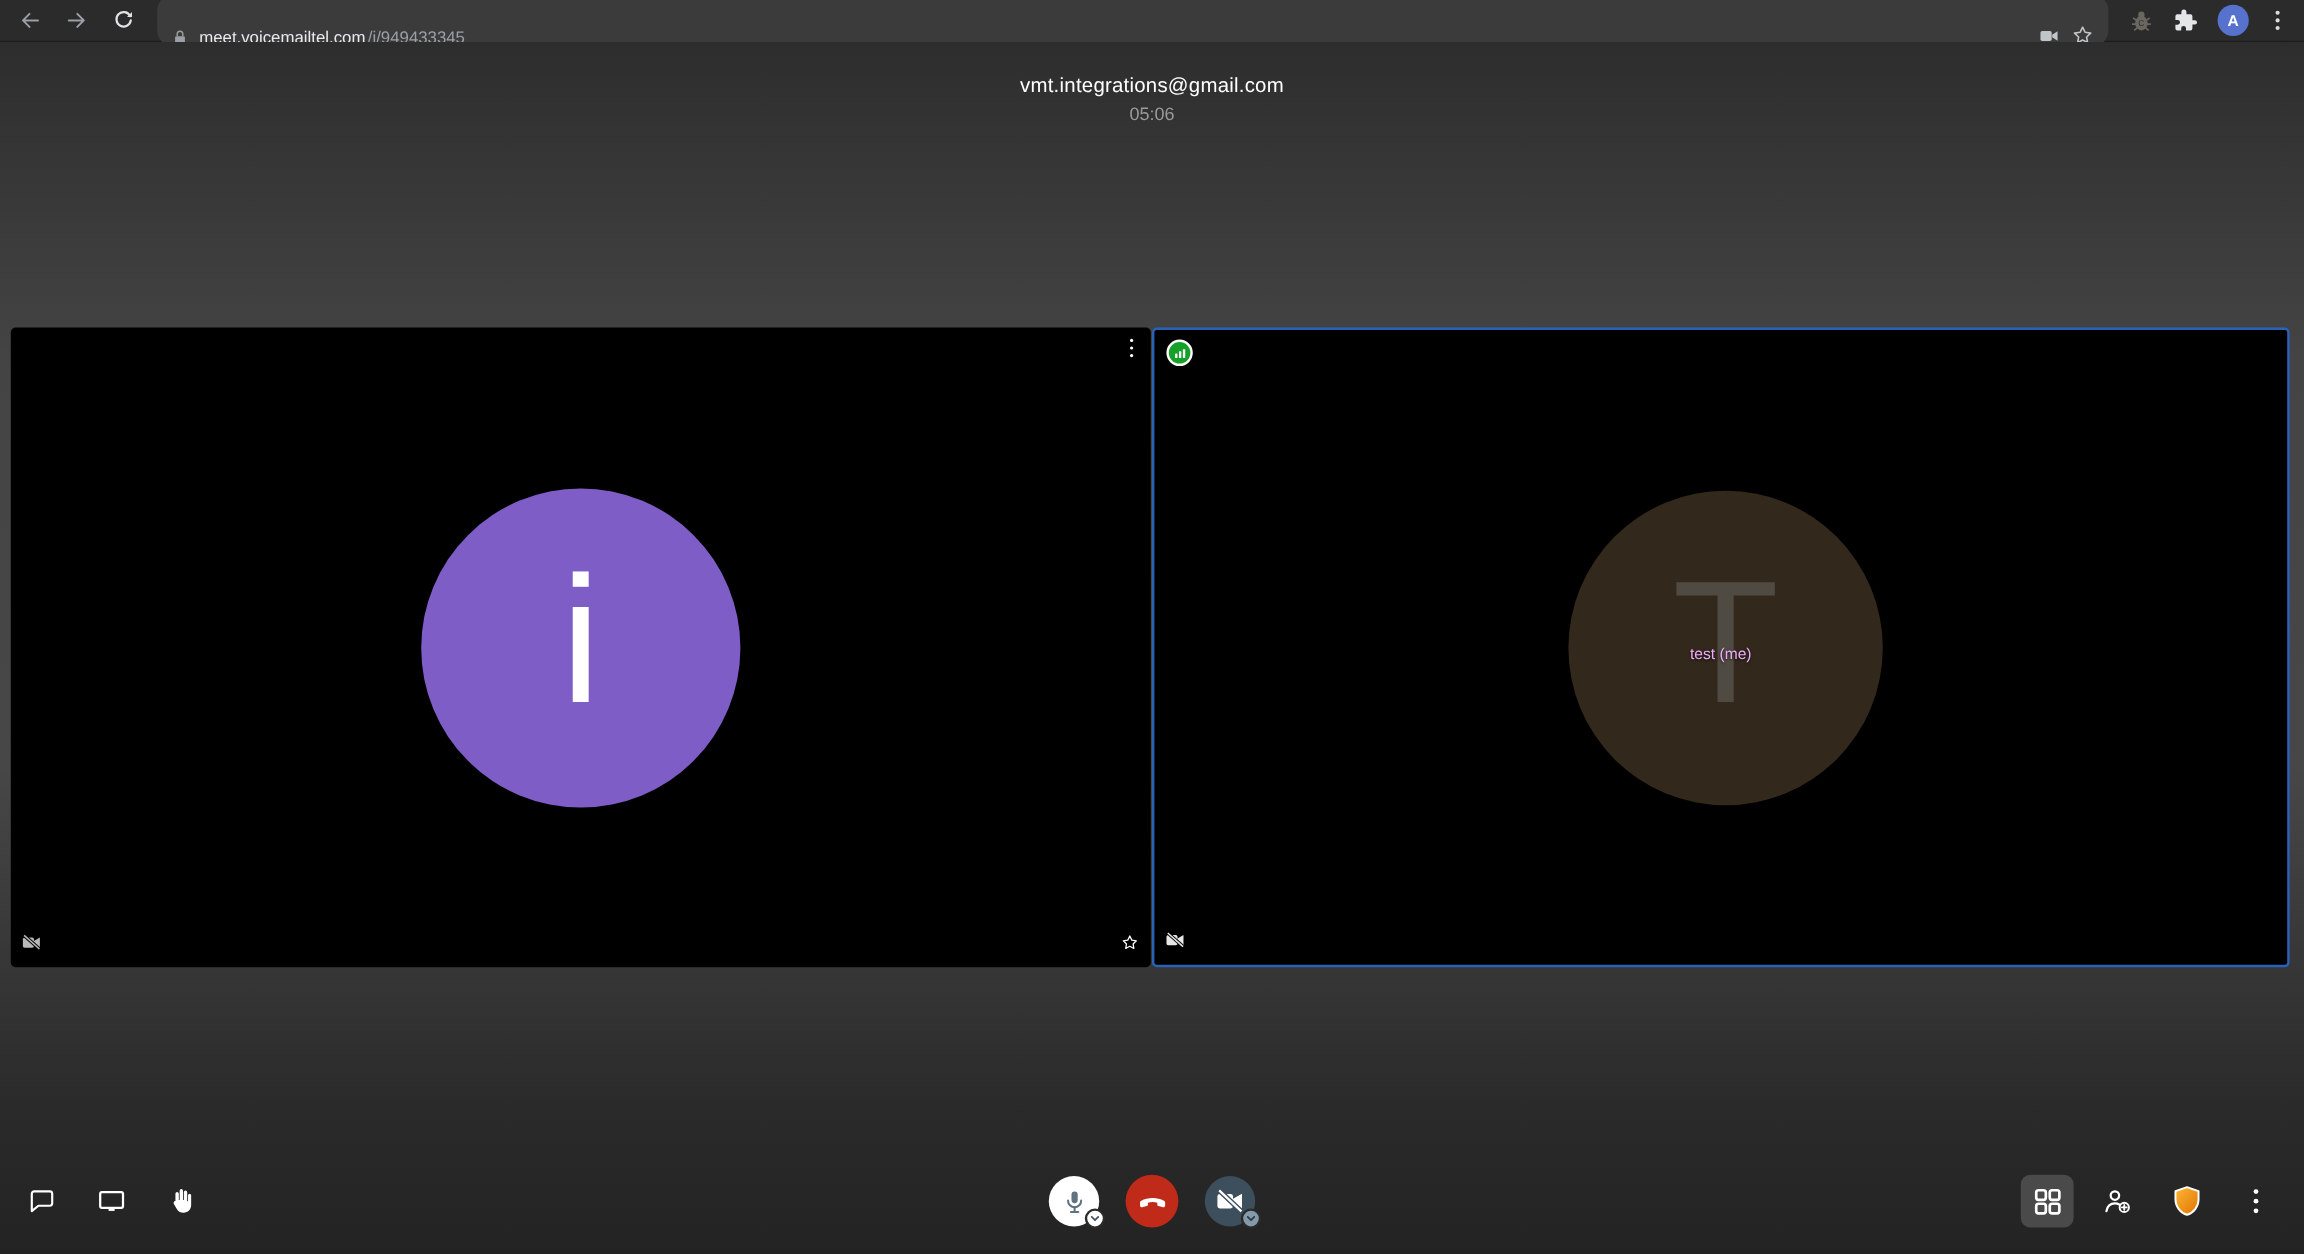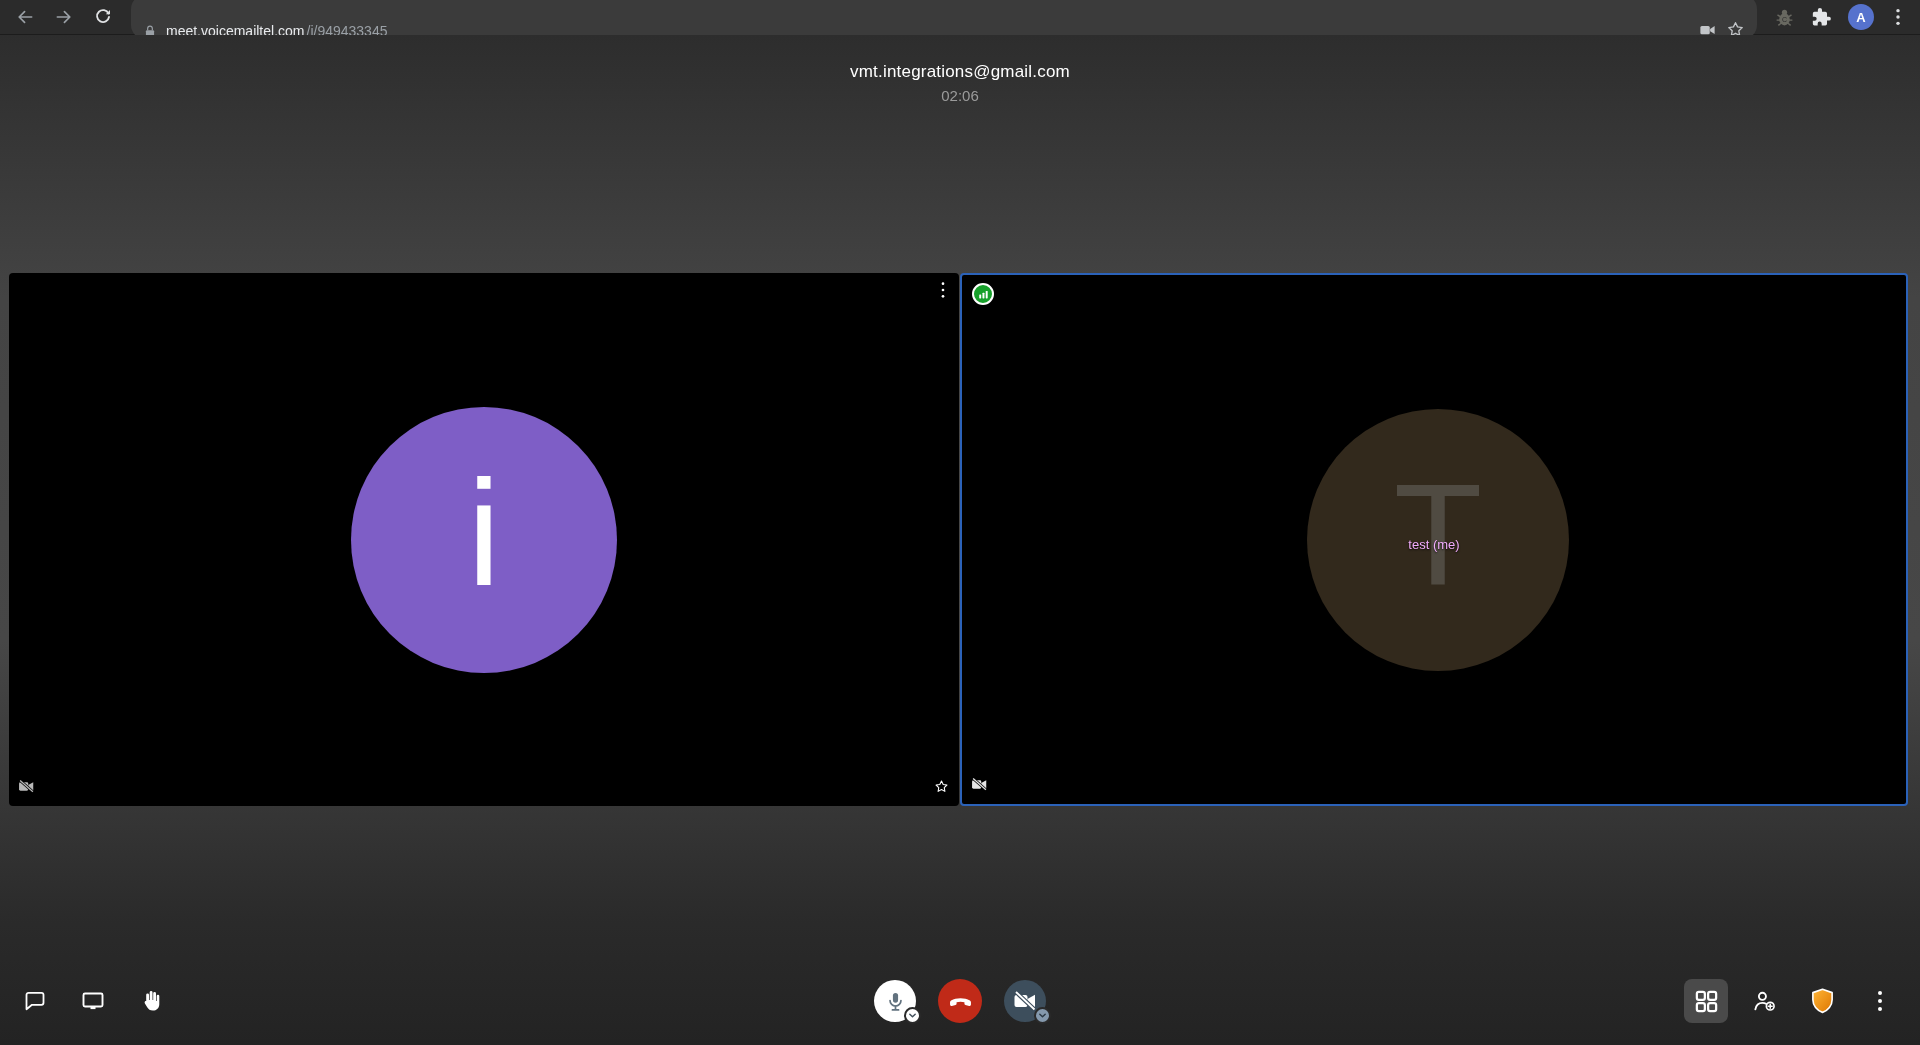--- a/index.html
+++ b/index.html
@@ -113,21 +113,21 @@
       <circle cx="4" cy="4" r="1.9" fill="#dcdee0"></circle>
         <circle cx="4" cy="11" r="1.9" fill="#dcdee0"></circle>
         <circle cx="4" cy="18" r="1.9" fill="#dcdee0"></circle>
     </svg>
   </div>
 </div>
 
 <div class="stagewrap">
 
   <div class="meet-title" style="position:absolute;top:27px;">vmt.integrations@gmail.com</div>
-  <div class="meet-timer" style="position:absolute;top:52px;">02:06</div>
+  <div class="meet-timer" style="position:absolute;top:52px;">05:06</div>
 
   <div class="tile tile-left" style="top:238px;">
     <div class="avatar avatar-left">
       <span style="line-height:1;margin-top:-14px;">i</span>
     </div>
     <span class="tile-menu">
       <svg width="12" height="18" viewBox="0 0 8 20">
         <circle cx="4" cy="3" r="1.5" fill="#fff"></circle>
           <circle cx="4" cy="10" r="1.5" fill="#fff"></circle>
           <circle cx="4" cy="17" r="1.5" fill="#fff"></circle>

